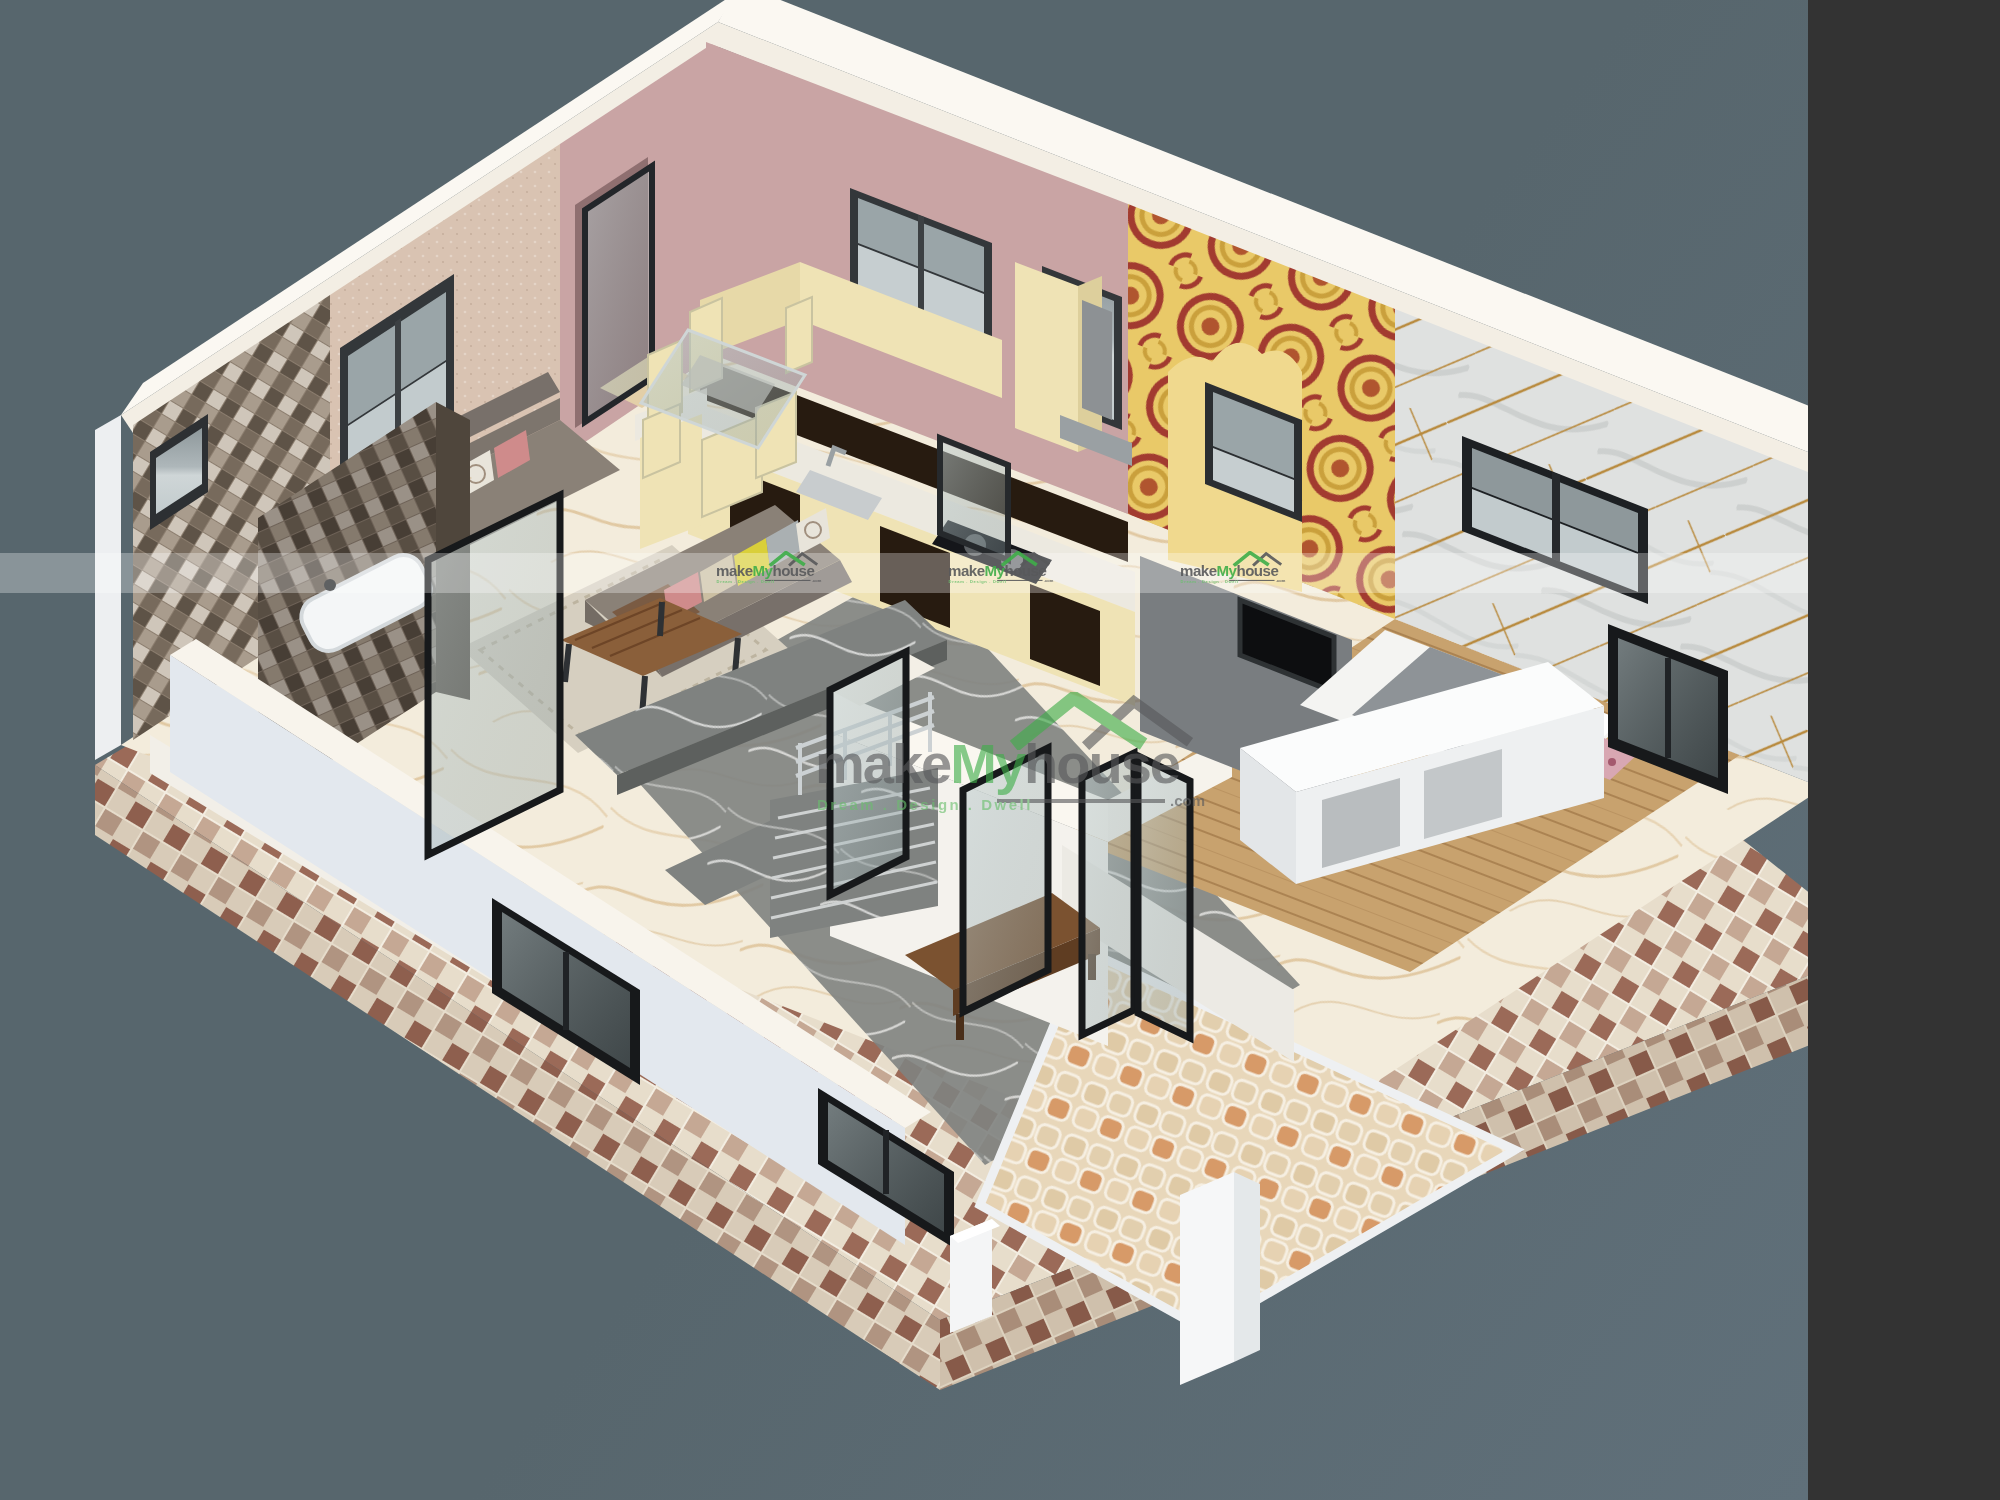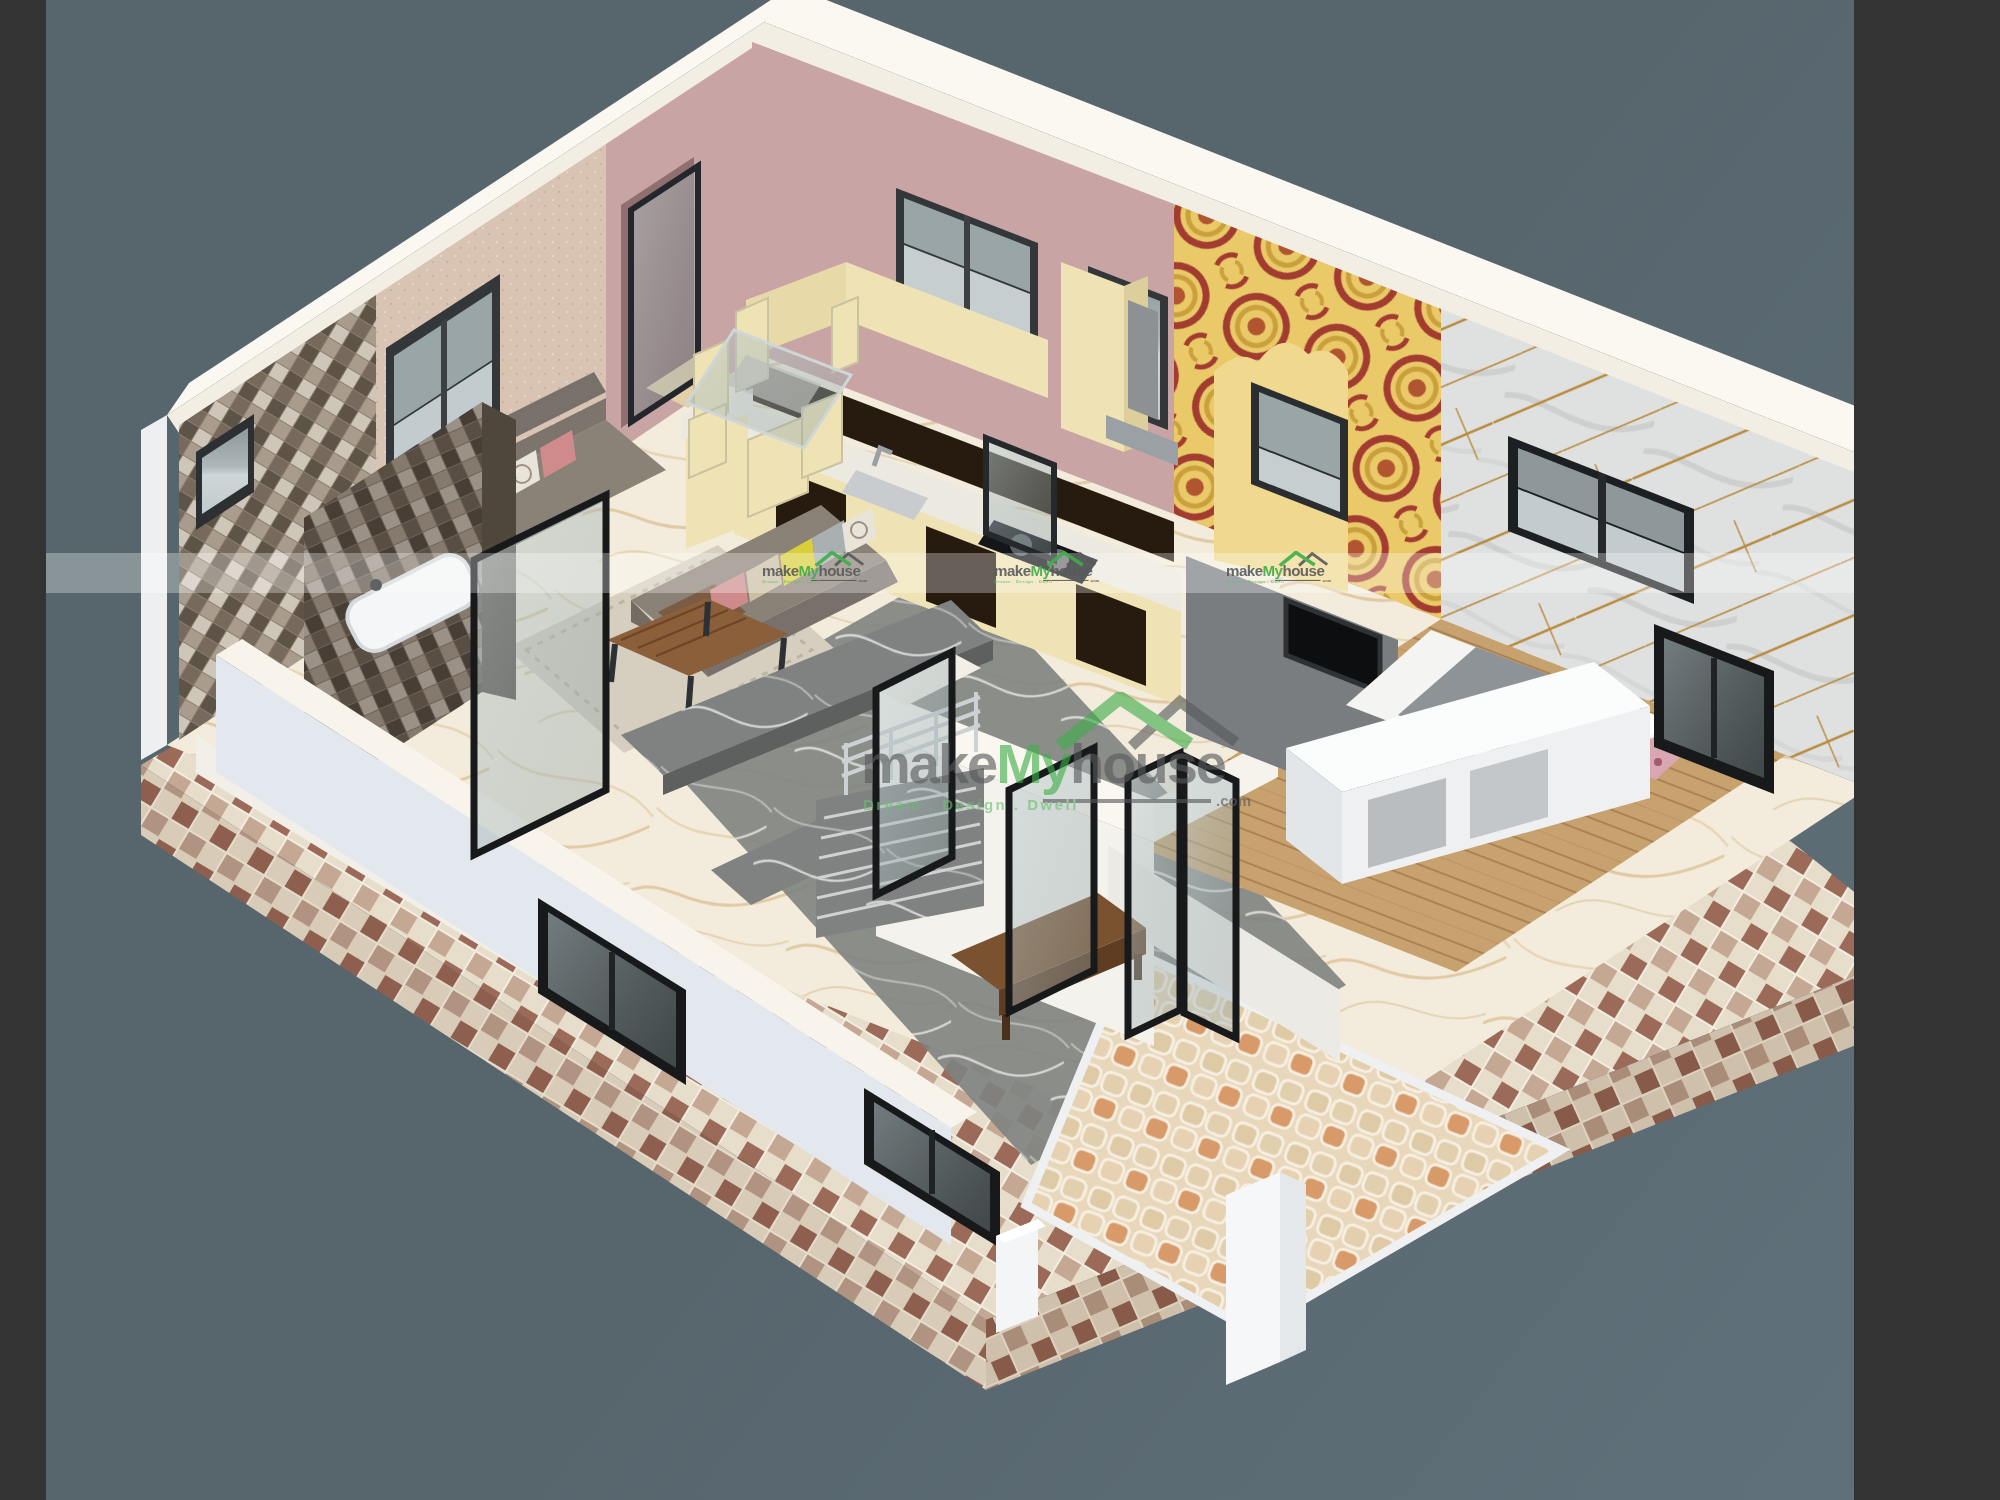--- a/index.html
+++ b/index.html
@@ -7,21 +7,20 @@
     --brand-green:#3fae49; --brand-gray:#58595b; --tagline-green:#6abf6d;
     --wall-pink:#c9a4a4; --wall-pink-dark:#8f6f70; --wall-beige:#d9c3b2;
     --cream:#efe3b5; --cabinet-dark:#271b10; --sofa:#8a8177; --sofa-dark:#78706a;
     --wood:#8a5f3a; --white-wall:#f4f2ed; --wall-top:#f7f3ea;
   }
   html,body{margin:0;padding:0;background:#333;}
   .stage{
     position:relative;width:1808px;height:1500px;overflow:hidden;
     background:linear-gradient(128deg,var(--bg) 0%,var(--bg) 55%,var(--bg2) 100%);
     font-family:"Liberation Sans",sans-serif;
-    margin-left:46px;
   }
   .scene-svg{position:absolute;left:0;top:0;}
   
   .wm-band{position:absolute;left:0;top:553px;width:2000px;height:40px;
     background:rgba(255,255,255,0.30);}
   
   .logo{position:absolute;width:390px;height:130px;color:var(--brand-gray);}
   .logo .roof{position:absolute;right:8px;top:0;}
   .logo .brandrow{position:absolute;left:0;top:44px;white-space:nowrap;
     font-weight:bold;font-size:56px;letter-spacing:-2px;line-height:1;}

